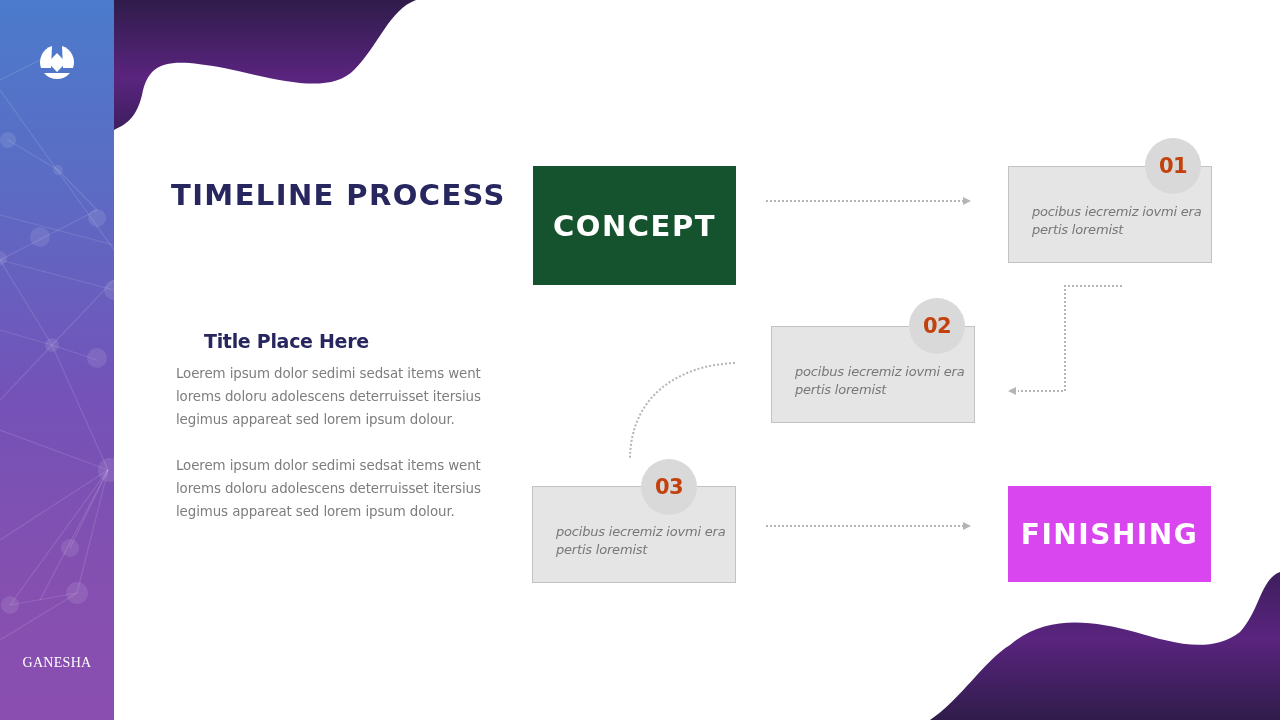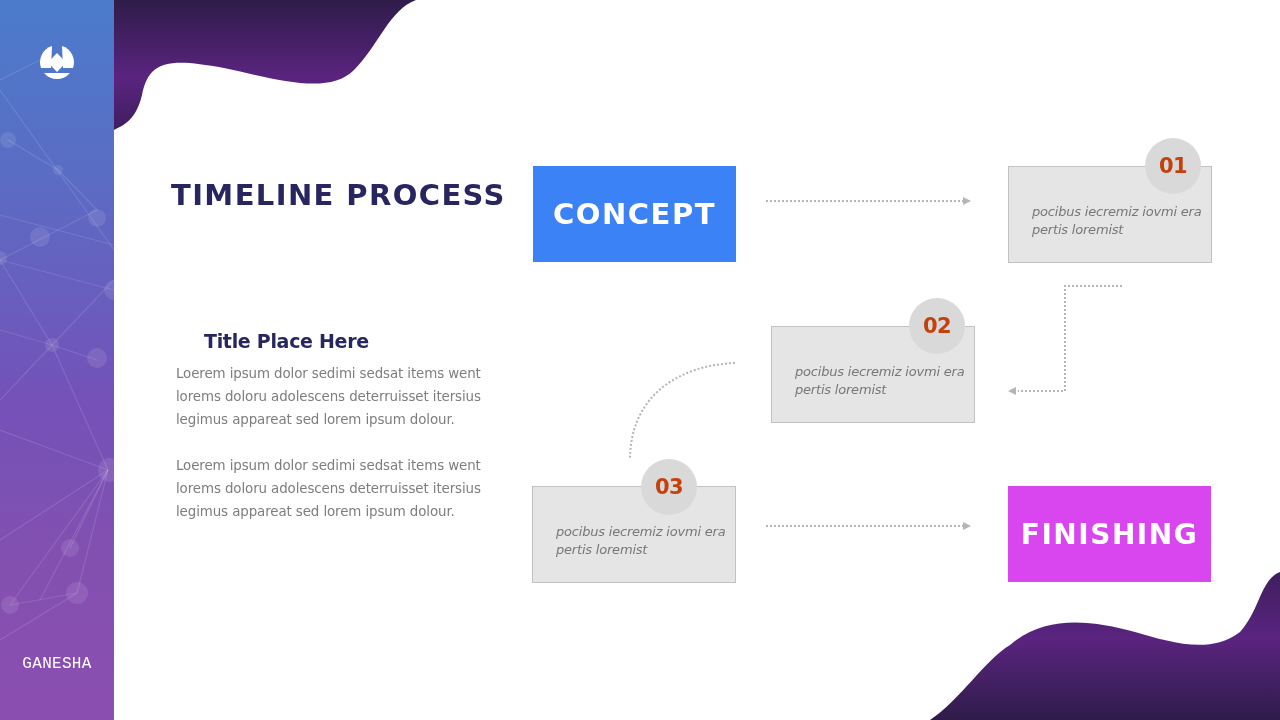--- a/index.html
+++ b/index.html
@@ -8,41 +8,41 @@
 
   .sidebar {
     position:absolute; left:0; top:0; width:114px; height:720px;
     background:linear-gradient(180deg,#4b7bcc 0%,#5b6cc4 25%,#7452b8 55%,#8450b0 80%,#8a4eb0 100%);
     overflow:hidden;
   }
   .sidebar svg.net { position:absolute; left:0; top:0; }
   .logo { position:absolute; left:37px; top:43px; width:40px; height:40px; }
   .brand {
     position:absolute; left:0; width:114px; top:655px; text-align:center;
-    color:#ffffff; font-size:16px; letter-spacing:0.3px;
-    font-family:Liberation Mono, monospace;
+    color:#ffffff; font-size:14px; letter-spacing:0.3px;
+    font-family:Liberation Serif, serif;
   }
 
   .wave-top { position:absolute; left:114px; top:0; }
   .wave-bottom { position:absolute; left:920px; top:560px; }
 
   .main-title { position:absolute; left:171px; top:176px; font-family:"DejaVu Sans", sans-serif; font-weight:bold; font-size:29px; letter-spacing:1.4px; line-height:38px; }
   .main-title .l1 { color:#27265f; display:block; }
   .main-title .l2 { color:#5b2682; display:block; }
 
   .subtitle { position:absolute; left:176px; top:330px; font-family:"DejaVu Sans", sans-serif; font-weight:bold; font-size:19px; color:#27265f; letter-spacing:-0.3px;margin-left:28px; }
   .para { position:absolute; left:176px; width:320px; font-family:"DejaVu Sans", sans-serif; font-size:13.4px; color:#7d7d7d; line-height:23px; letter-spacing:-0.1px; }
   .para.p1 { top:362px; }
   .para.p2 { top:454px; }
 
   .stage {
     position:absolute; display:flex; align-items:center; justify-content:center;
     color:#ffffff; font-family:"DejaVu Sans", sans-serif; font-weight:bold; font-size:29px; letter-spacing:1.5px;
   }
-  .stage.concept { left:533px; top:166px; width:203px; height:96px; background:#3b82f6; }
+  .stage.concept { left:533px; top:166px; width:203px; height:119px; background:#14532d; }
   .stage.finishing { left:1008px; top:486px; width:203px; height:96px; background:#d946ef; font-size:28px; }
 
   .card {
     position:absolute; width:204px; height:97px; background:#e5e5e5; border:1px solid #c2c2c2;
   }
   .card .txt {
     position:absolute; left:23px; top:36px; width:170px;
     font-family:"DejaVu Sans", sans-serif; font-style:italic; font-size:13px; color:#777777; line-height:18px; letter-spacing:-0.2px;
   }
   .badge {

